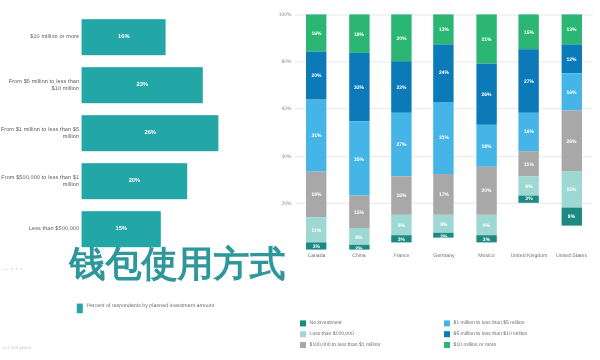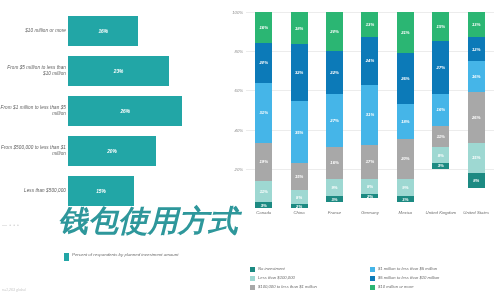--- a/index.html
+++ b/index.html
@@ -2,21 +2,21 @@
 <html><head>
 <meta charset="utf-8">
 <style>
   * { box-sizing: border-box; margin: 0; padding: 0; }
   html, body {
     width: 500px; height: 300px;
     background: #ffffff;
     font-family: "Liberation Sans", sans-serif;
     overflow: hidden;
   }
-  #root { position: relative; width: 396px; height: 300px; background:#fff;font-style:italic; }
+  #root { position: relative; width: 396px; height: 300px; background:#fff; }
 
   
   #left-panel { position: absolute; left: 0; top: 0; width: 218px; height: 300px; }
 
   .hbar-rows { position: absolute; left: 0; top: 12px; width: 218px; }
   .hbar-row { position: relative; height: 38px; margin-bottom: 2px; }
   .hbar-label {
     position: absolute; right: 152px; top: 50%; transform: translateY(-50%);
     width: 68px; text-align: right;
     font-size: 4.6px; line-height: 1.35; color: #5a5a5a;

